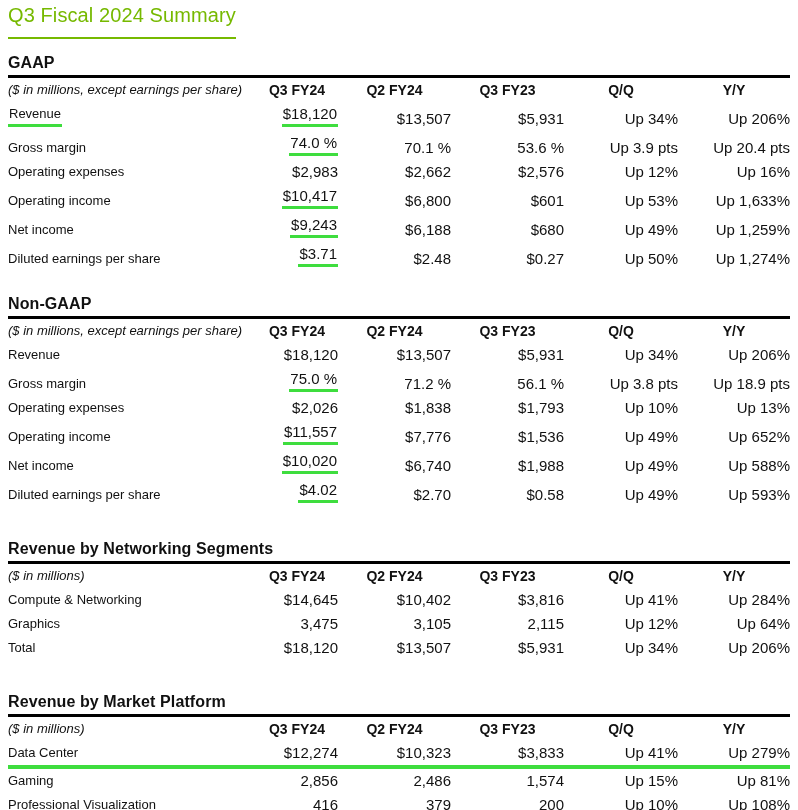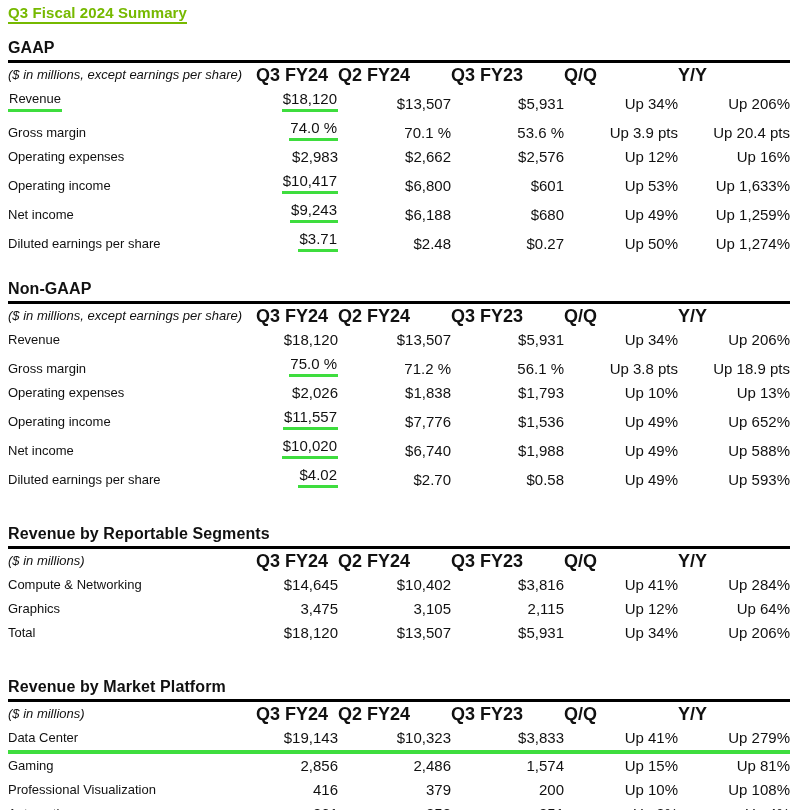--- a/index.html
+++ b/index.html
@@ -11,23 +11,23 @@
   html,body{margin:0;padding:0;}
   body{
     width:798px;height:810px;overflow:hidden;
     background:#ffffff;color:var(--ink);
     font-family:"Liberation Sans","DejaVu Sans",sans-serif;
   }
   .page{padding:4px 8px 0 8px;}
   .doc-title{
     display:inline-block;
     color:var(--brand);
-    font-size:15px;font-weight:bold;
+    font-size:20px;font-weight:normal;
     border-bottom:2px solid var(--brand);
-    padding-bottom:1px;
+    padding-bottom:10px;
     text-decoration:none;
     letter-spacing:.1px;
     cursor:pointer;
   }
   .section-title{
     font-weight:bold;font-size:16px;
     margin:0 0 3px 0;letter-spacing:.1px;
   }
   #sections > section:nth-child(1){margin-top:15px;}
   #sections > section:nth-child(2){margin-top:24px;}
@@ -39,21 +39,21 @@
     table-layout:fixed;
     border-top:3px solid #000;
   }
   th,td{padding:4px 0;line-height:16px;}
   th.note{
     text-align:left;font-style:italic;font-weight:normal;
     font-size:13px;line-height:14px;vertical-align:middle;
     padding-top:5px;padding-bottom:5px;
   }
   th.colhead{
-    text-align:left;font-weight:bold;font-size:18px;vertical-align:middle;
+    text-align:center;font-weight:bold;font-size:14px;vertical-align:middle;
   }
   td.label{text-align:left;font-size:13px;vertical-align:bottom;}
   td.val{text-align:right;font-size:15px;vertical-align:bottom;}
   .hl{
     display:inline-block;
     border-bottom:3px solid var(--hl);
     padding:0 1px 2px 1px;
   }
   tr.hl-row td{border-bottom:4px solid var(--hl);}
 </style>
@@ -203,21 +203,21 @@
               <td class="val"><span class="hl">$4.02</span></td>
               <td class="val"><span>$2.70</span></td>
               <td class="val"><span>$0.58</span></td>
               <td class="val"><span>Up 49%</span></td>
               <td class="val"><span>Up 593%</span></td>
             </tr>
           </tbody>
         </table>
       </section>
       <section class="section">
-        <div class="section-title">Revenue by Reportable Segments</div>
+        <div class="section-title">Revenue by Networking Segments</div>
         <table class="fin-table">
           <colgroup>
             <col style="width: 248px;">
             <col style="width: 82px;">
             <col style="width: 113px;">
             <col style="width: 113px;">
             <col style="width: 114px;">
             <col style="width: 112px;">
           </colgroup>
           <thead>
@@ -275,21 +275,21 @@
               <th class="colhead">Q3 FY24</th>
               <th class="colhead">Q2 FY24</th>
               <th class="colhead">Q3 FY23</th>
               <th class="colhead">Q/Q</th>
               <th class="colhead">Y/Y</th>
             </tr>
           </thead>
           <tbody>
             <tr class="hl-row">
               <td class="label"><span>Data Center</span></td>
-              <td class="val"><span>$19,143</span></td>
+              <td class="val"><span>$12,274</span></td>
               <td class="val"><span>$10,323</span></td>
               <td class="val"><span>$3,833</span></td>
               <td class="val"><span>Up 41%</span></td>
               <td class="val"><span>Up 279%</span></td>
             </tr>
             <tr>
               <td class="label"><span>Gaming</span></td>
               <td class="val"><span>2,856</span></td>
               <td class="val"><span>2,486</span></td>
               <td class="val"><span>1,574</span></td>

